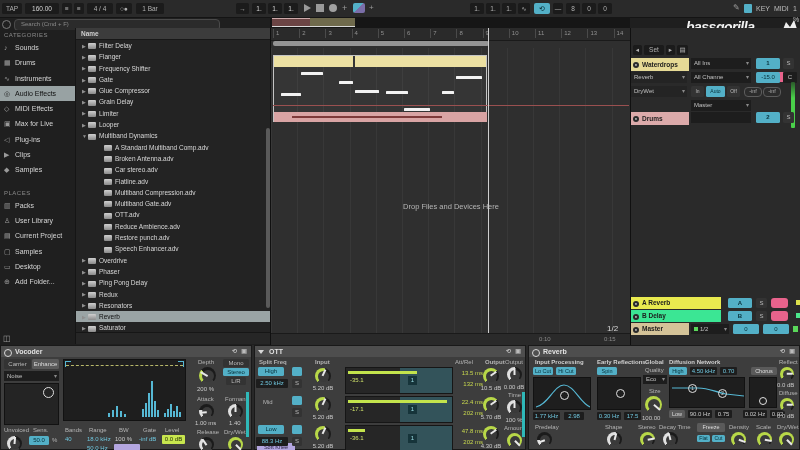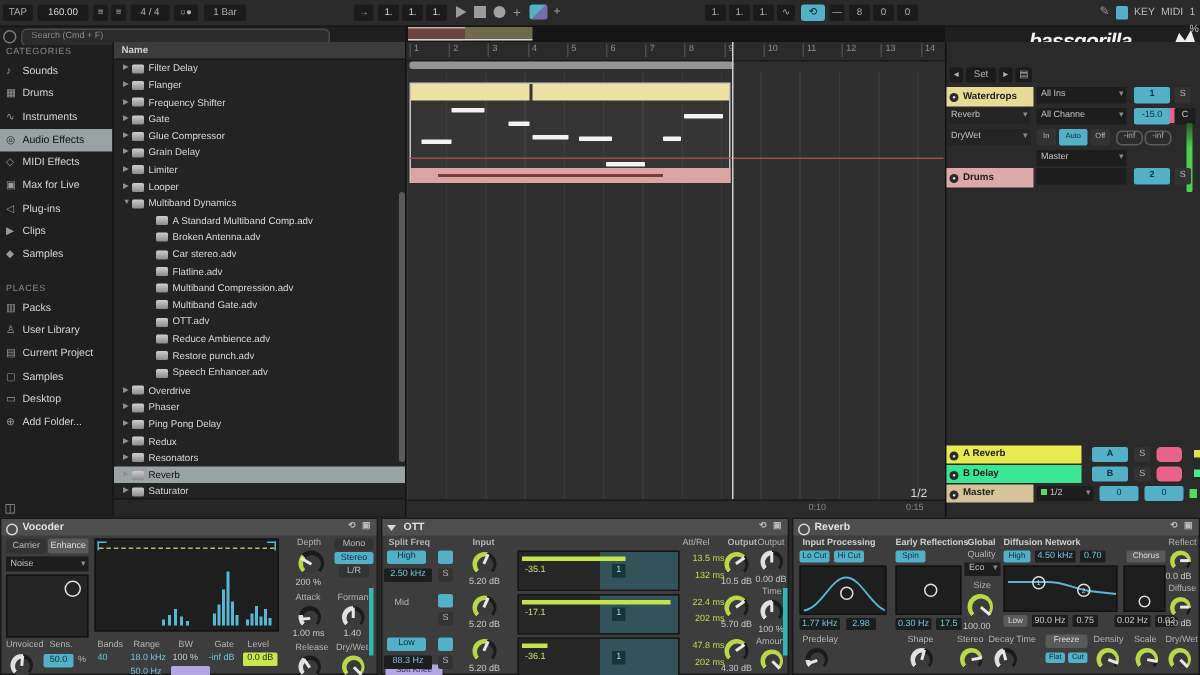--- a/index.html
+++ b/index.html
@@ -205,20 +205,21 @@
         <div class="note" style="left: 10px; top: 65px; width: 20px;"></div>
         <div class="note" style="left: 115px; top: 63px; width: 22px;"></div>
         <div class="note" style="left: 171px; top: 63px; width: 12px;"></div>
         <div class="note" style="left: 185px; top: 48px; width: 26px;"></div>
         <div class="note" style="left: 133px; top: 80px; width: 26px;"></div>
       </div>
     <div class="abs" style="left:2px;top:77px;width:356px;height:1px;background:#9a5050;"></div>
     <div class="abs" style="left:3px;top:84px;width:213px;height:10px;background:#d9a4a4;">
       <div style="position:absolute;left:18px;top:4px;width:150px;height:1.5px;background:#7e3a3a;"></div>
     </div>
+    <div class="abs" style="left:60px;top:174px;width:240px;text-align:center;font-size:7.5px;color:#b5b5b5;">Drop Files and Devices Here</div>
     <div class="abs" style="left:217px;top:0;width:1px;height:305px;background:#cfcfcf;"></div>
     <div class="abs" style="left:336px;top:296px;font-size:8px;color:#d8d8d8;">1/2</div>
     <div class="abs" style="left:0;top:305px;width:360px;height:12px;background:#2a2a2a;border-top:1px solid #1a1a1a;">
       <span style="position:absolute;left:268px;top:2px;font-size:6px;color:#8a8a8a;">0:10</span>
       <span style="position:absolute;left:333px;top:2px;font-size:6px;color:#8a8a8a;">0:15</span>
     </div>
   </div>
 
   <div class="abs" id="tpanel" style="left:630px;top:28px;width:170px;height:317px;background:#2a2a2a;border-left:1px solid #101010;">
 

